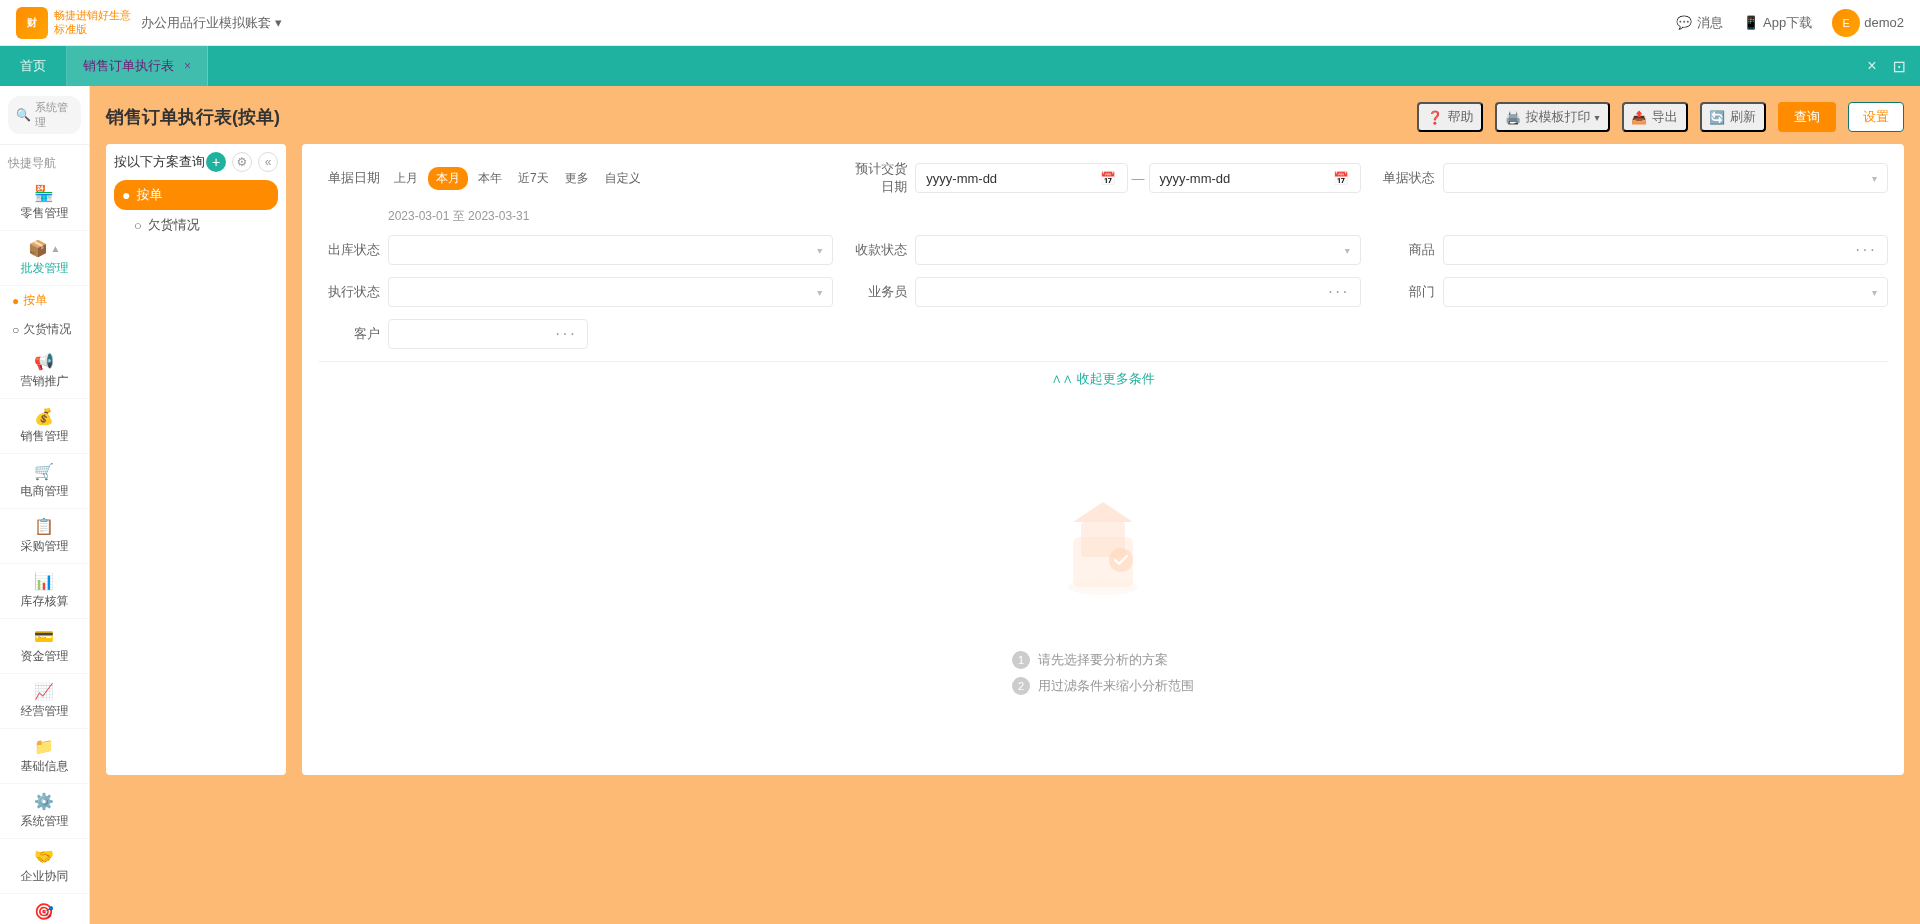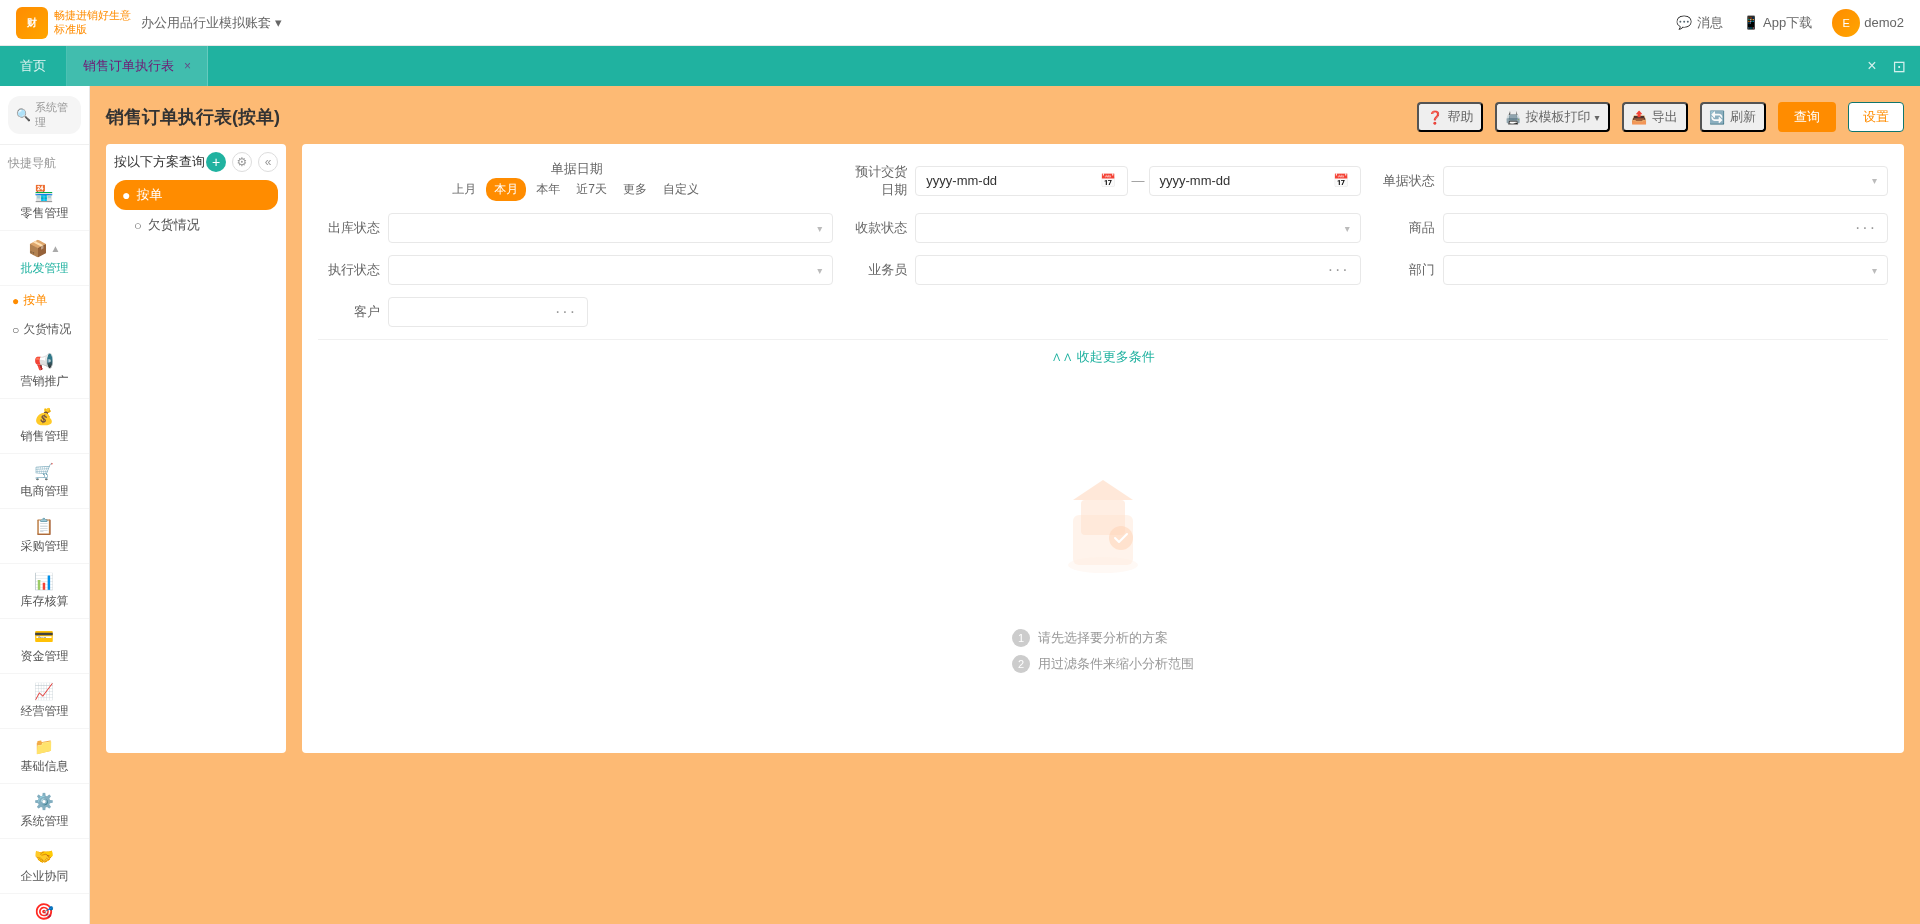--- a/index.html
+++ b/index.html
@@ -425,21 +425,20 @@
       min-height: 30px;
       cursor: pointer;
     }
     .field-control .arrow { color: #bbb; font-size: 10px; }
     .field-control .dots { color: #999; font-size: 16px; letter-spacing: 2px; cursor: pointer; }
 
     
     .date-row-field {
       display: flex;
       align-items: center;
-      flex-direction: column;
     }
     .date-row-label {
       width: 70px;
       font-size: 13px;
       color: #666;
       text-align: right;
       padding-right: 8px;
       flex-shrink: 0;
     }
     .date-row-control {
@@ -670,20 +669,23 @@
 
               <div class="filter-field">
                 <div class="field-label">单据状态</div>
                 <div class="field-control">
                   <span></span>
                   <span class="arrow">▾</span>
                 </div>
               </div>
             </div>
 
+            <div style="padding-left:70px;margin-bottom:10px;">
+              <span class="single-date-info">2023-03-01 至 2023-03-31</span>
+            </div>
 
             <div class="filter-row-group">
               <div class="filter-field">
                 <div class="field-label">出库状态</div>
                 <div class="field-control">
                   <span></span>
                   <span class="arrow">▾</span>
                 </div>
               </div>
               <div class="filter-field">

